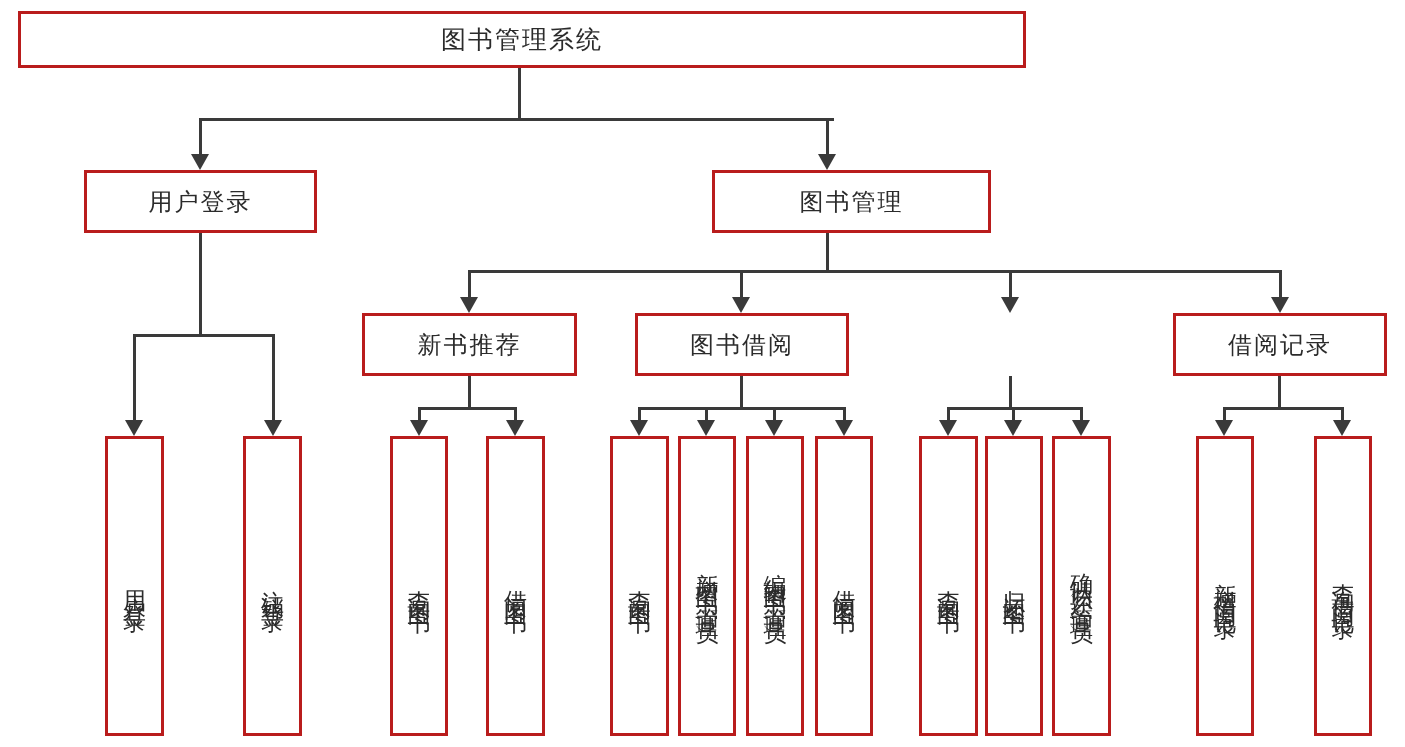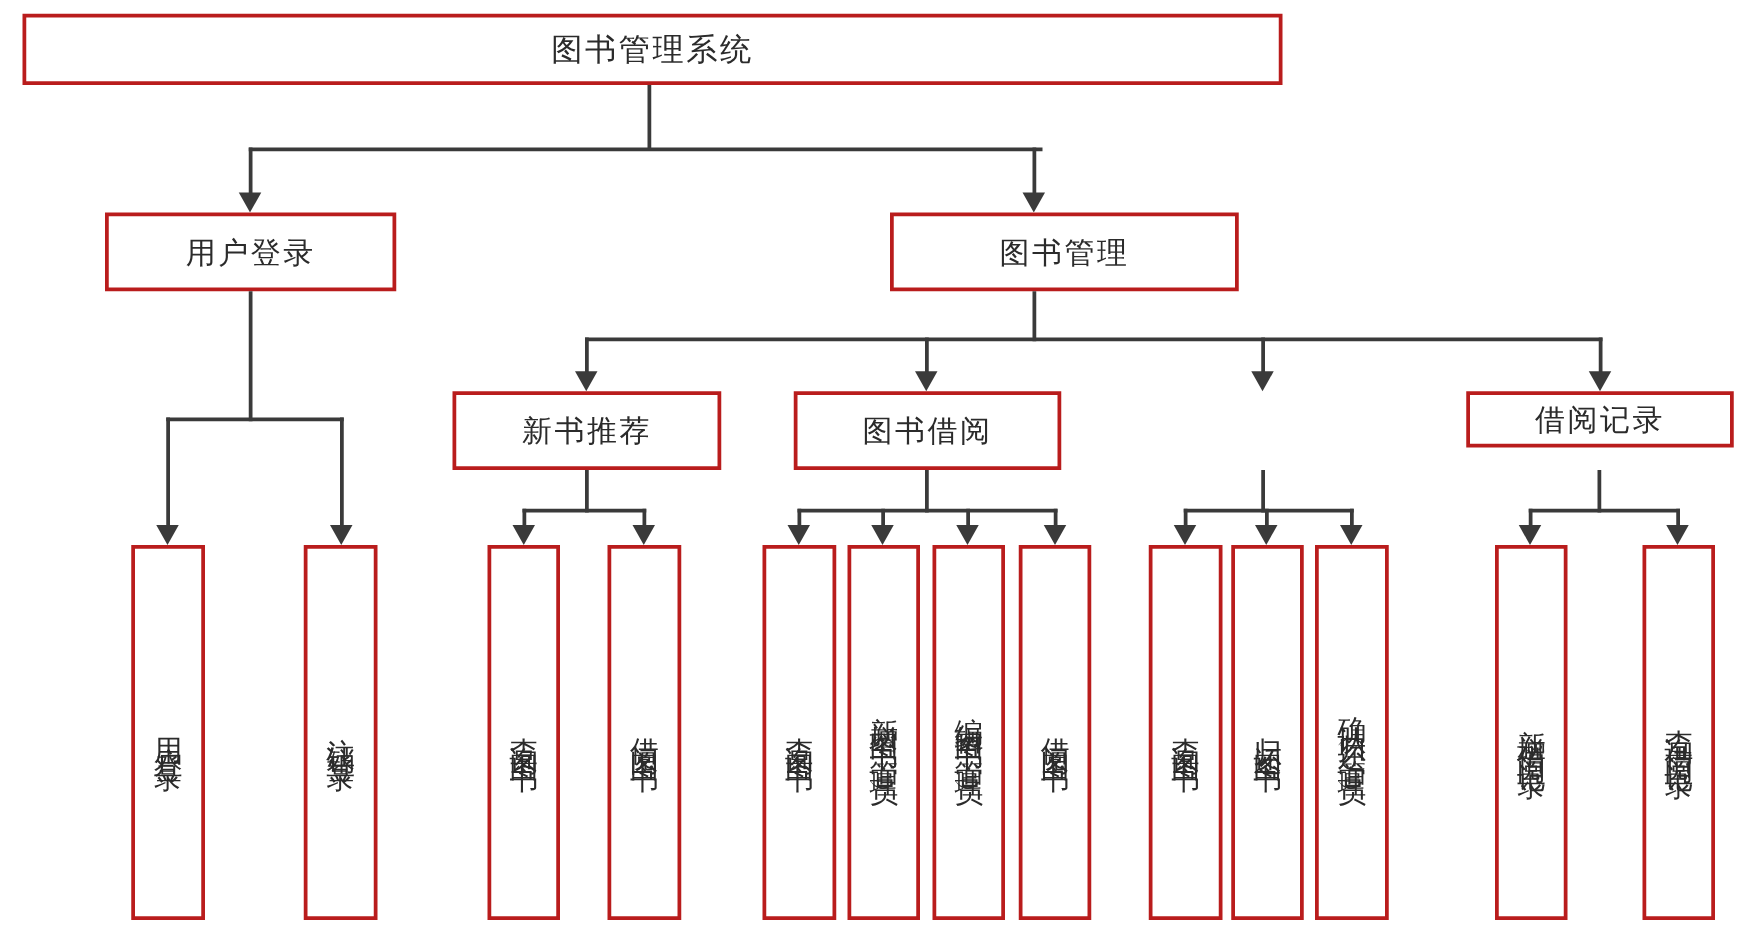--- a/index.html
+++ b/index.html
@@ -105,21 +105,21 @@
   <div class="arrow" style="left:1001px; top:297px;"></div>
   <div class="line" style="left:1279px; top:270px; width:3px; height:28px;"></div>
   <div class="arrow" style="left:1271px; top:297px;"></div>
 
   <div class="box" style="left:362px; top:313px; width:215px; height:63px;">
     <span class="hlabel">新书推荐</span>
   </div>
   <div class="box" style="left:635px; top:313px; width:214px; height:63px;">
     <span class="hlabel">图书借阅</span>
   </div>
-  <div class="box" style="left:1173px; top:313px; width:214px; height:45px;">
+  <div class="box" style="left:1173px; top:313px; width:214px; height:63px;">
     <span class="hlabel">借阅记录</span>
   </div>
 
   <div class="line" style="left:468px; top:376px; width:3px; height:34px;"></div>
   <div class="line" style="left:418px; top:407px; width:99px; height:3px;"></div>
   <div class="line" style="left:418px; top:407px; width:3px; height:17px;"></div>
   <div class="arrow" style="left:410px; top:420px;"></div>
   <div class="line" style="left:514px; top:407px; width:3px; height:17px;"></div>
   <div class="arrow" style="left:506px; top:420px;"></div>
 

